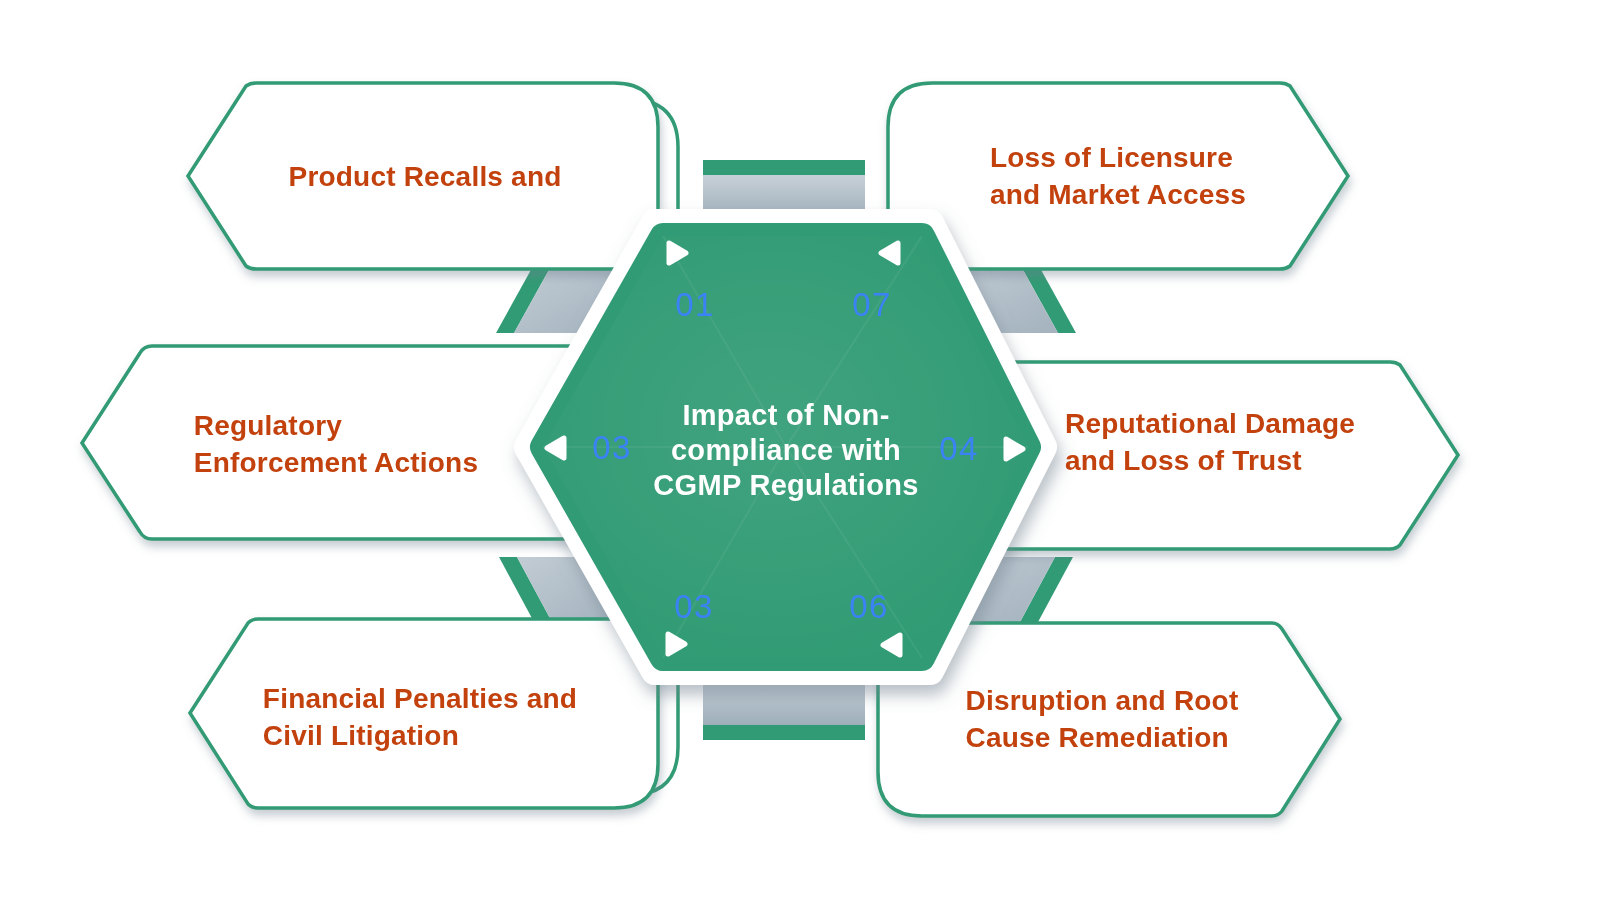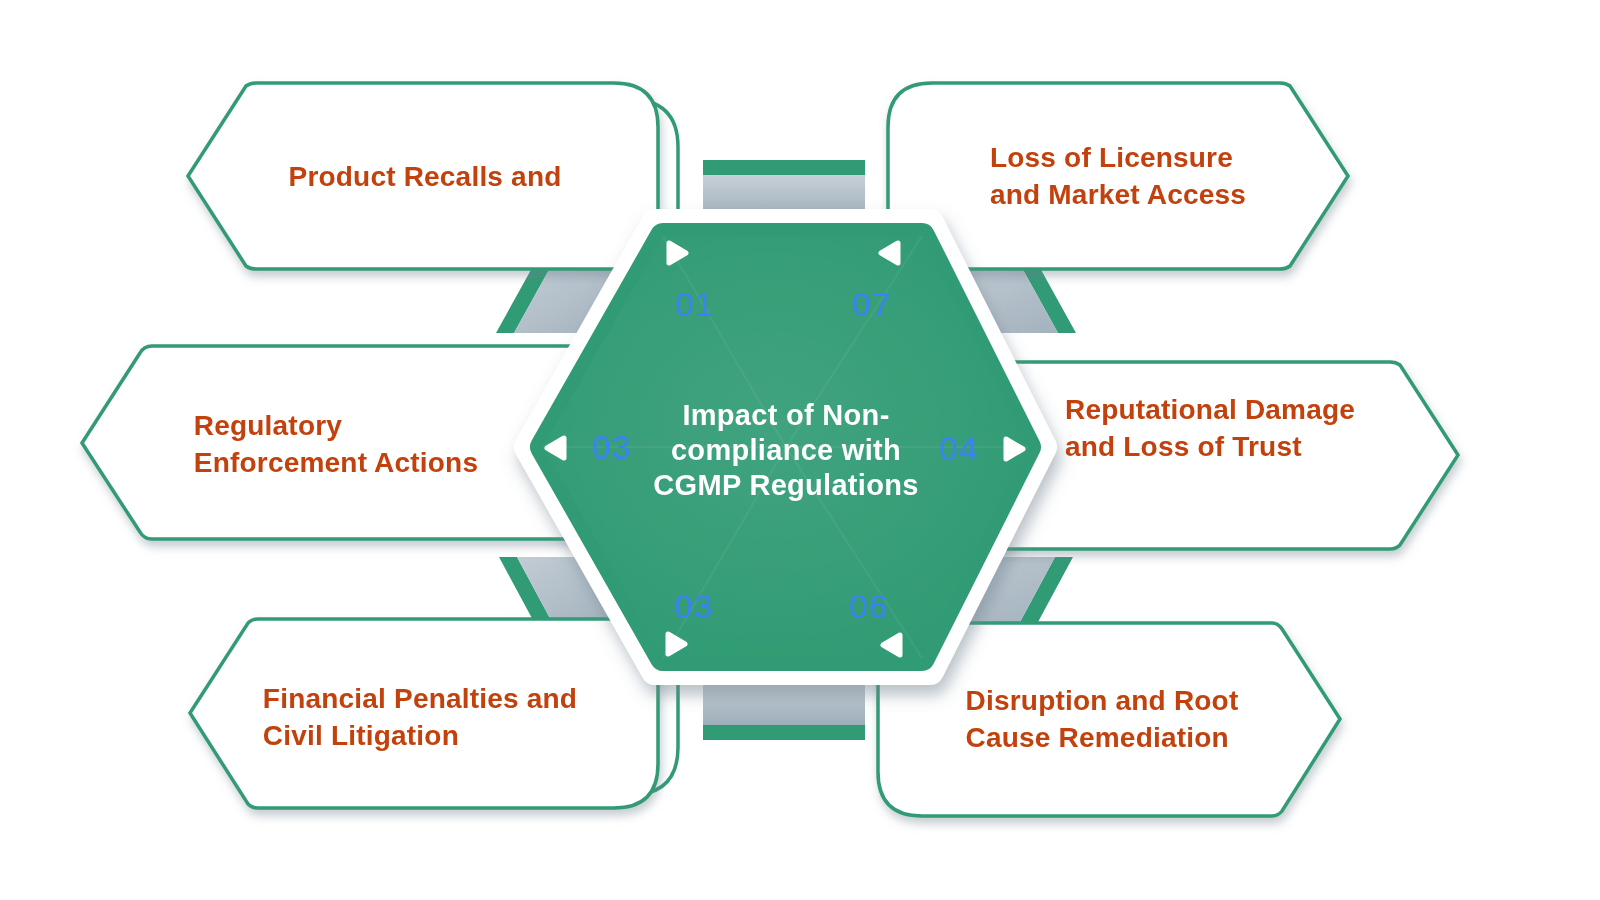--- a/index.html
+++ b/index.html
@@ -119,21 +119,21 @@
     <span>Product Recalls and</span>
   </div>
   <div class="banner-label" style="left:1118px;top:176px;">
     <span>Loss of Licensure</span>
     <span>and Market Access</span>
   </div>
   <div class="banner-label" style="left:336px;top:444px;">
     <span>Regulatory</span>
     <span>Enforcement Actions</span>
   </div>
-  <div class="banner-label" style="left:1210px;top:428px;">
+  <div class="banner-label" style="left:1210px;top:442px;">
     <span>Reputational Damage</span>
     <span>and Loss of Trust</span>
   </div>
   <div class="banner-label" style="left:420px;top:717px;">
     <span>Financial Penalties and</span>
     <span>Civil Litigation</span>
   </div>
   <div class="banner-label" style="left:1102px;top:719px;">
     <span>Disruption and Root</span>
     <span>Cause Remediation</span>

